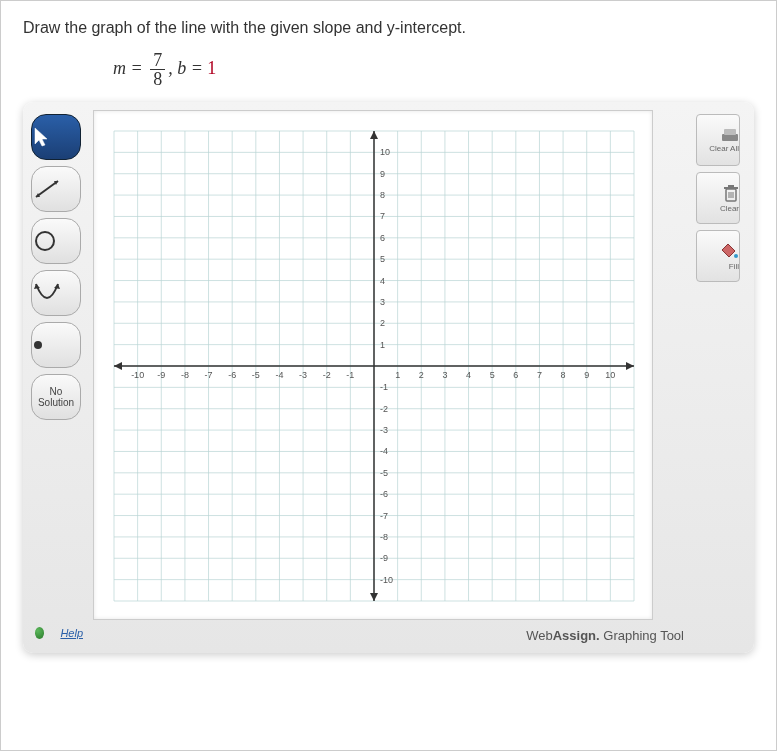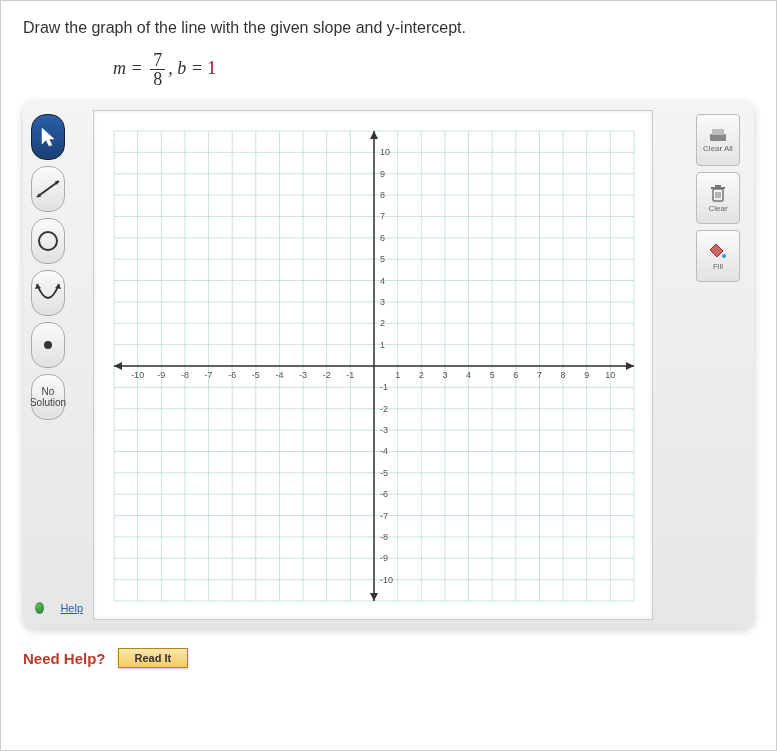--- a/index.html
+++ b/index.html
@@ -51,28 +51,28 @@
       margin-bottom: 20px;
     }
     .left-tools {
       display: flex;
       flex-direction: column;
       gap: 6px;
       width: 56px;
       padding-top: 4px;
     }
     .tool-btn {
-      width: 34px;
+      width: 50px;
       height: 46px;
       border: 1px solid #aaa;
       border-radius: 15px;
       background: linear-gradient(#fafafa, #e0e0e0);
       display: flex;
       align-items: center;
-      justify-content: center;
+      justify-content: flex-start;
       cursor: pointer;
       font-size: 10px;
       text-align: center;
       color: #444;
     }
     .tool-btn.selected {
       background: linear-gradient(#2a5fa8, #1b3f75);
       border-color: #123;
     }
     .tool-btn.text-btn {
@@ -85,20 +85,21 @@
     .help-link {
       color: #2a5fa8;
       text-decoration: underline;
       font-size: 11px;
       display: flex;
       align-items: center;
       gap: 16px;
       cursor: pointer;
       margin-top: auto;
       padding: 6px 4px;
+      font-style: italic;
     }
     .help-icon-circle {
       width: 12px; height: 12px;
       background: radial-gradient(circle at 30% 30%, #5cb85c, #2a7a2a);
       border-radius: 50%;
       display:inline-block;
     }
     
     .graph-wrap {
       flex: 1;
@@ -137,21 +138,21 @@
       background: linear-gradient(#fafafa, #e2e2e2);
       display: flex;
       flex-direction: column;
       align-items: center;
       justify-content: center;
       cursor: pointer;
       font-size: 8px;
       color: #666;
       gap: 2px;
     }
-    .right-btn.tall { height: 52px; }
+    .right-btn.tall { height: 52px; align-items: flex-end; }
     
     .need-help {
       display: flex;
       align-items: center;
       gap: 12px;
       font-size: 15px;
     }
     .need-help-label { color: #c0392b; font-weight: bold; }
     .read-it-btn {
       background: linear-gradient(#fbe7b0, #f5c95f);
@@ -305,20 +306,23 @@
             <text x="286" y="193.9090909090909" font-size="9" fill="#555" text-anchor="start">3</text>
             <text x="286" y="172.54545454545453" font-size="9" fill="#555" text-anchor="start">4</text>
             <text x="286" y="151.18181818181816" font-size="9" fill="#555" text-anchor="start">5</text>
             <text x="286" y="129.8181818181818" font-size="9" fill="#555" text-anchor="start">6</text>
             <text x="286" y="108.45454545454545" font-size="9" fill="#555" text-anchor="start">7</text>
             <text x="286" y="87.09090909090908" font-size="9" fill="#555" text-anchor="start">8</text>
             <text x="286" y="65.72727272727272" font-size="9" fill="#555" text-anchor="start">9</text>
             <text x="286" y="44.36363636363636" font-size="9" fill="#555" text-anchor="start">10</text>
           </svg>
       </div>
+      <div class="attribution">
+        <span class="wa-web">Web</span><span class="wa-assign">Assign.</span><span> Graphing Tool</span>
+      </div>
     </div>
 
     <div class="right-tools">
       <div class="right-btn tall">
         <svg width="18" height="14" viewBox="0 0 18 14">
             <rect x="1" y="6" width="16" height="7" fill="#888" rx="1"></rect>
             <rect x="3" y="1" width="12" height="6" fill="#bbb" rx="1"></rect>
           </svg>
         <span>Clear All</span>
       </div>
@@ -336,19 +340,13 @@
       <div class="right-btn tall">
         <svg width="18" height="18" viewBox="0 0 18 18">
             <path d="M7 2 L14 9 L8 15 L1 8 Z" fill="#c66" stroke="#833" stroke-width="1"></path>
             <circle cx="15" cy="14" r="2" fill="#39c"></circle>
           </svg>
         <span>Fill</span>
       </div>
     </div>
   </div>
 
-  <div class="need-help">
-    <span class="need-help-label">Need Help?</span>
-    <button class="read-it-btn">
-      <span>Read It</span>
-    </button>
-  </div>
 </div>
 
 </body></html>

